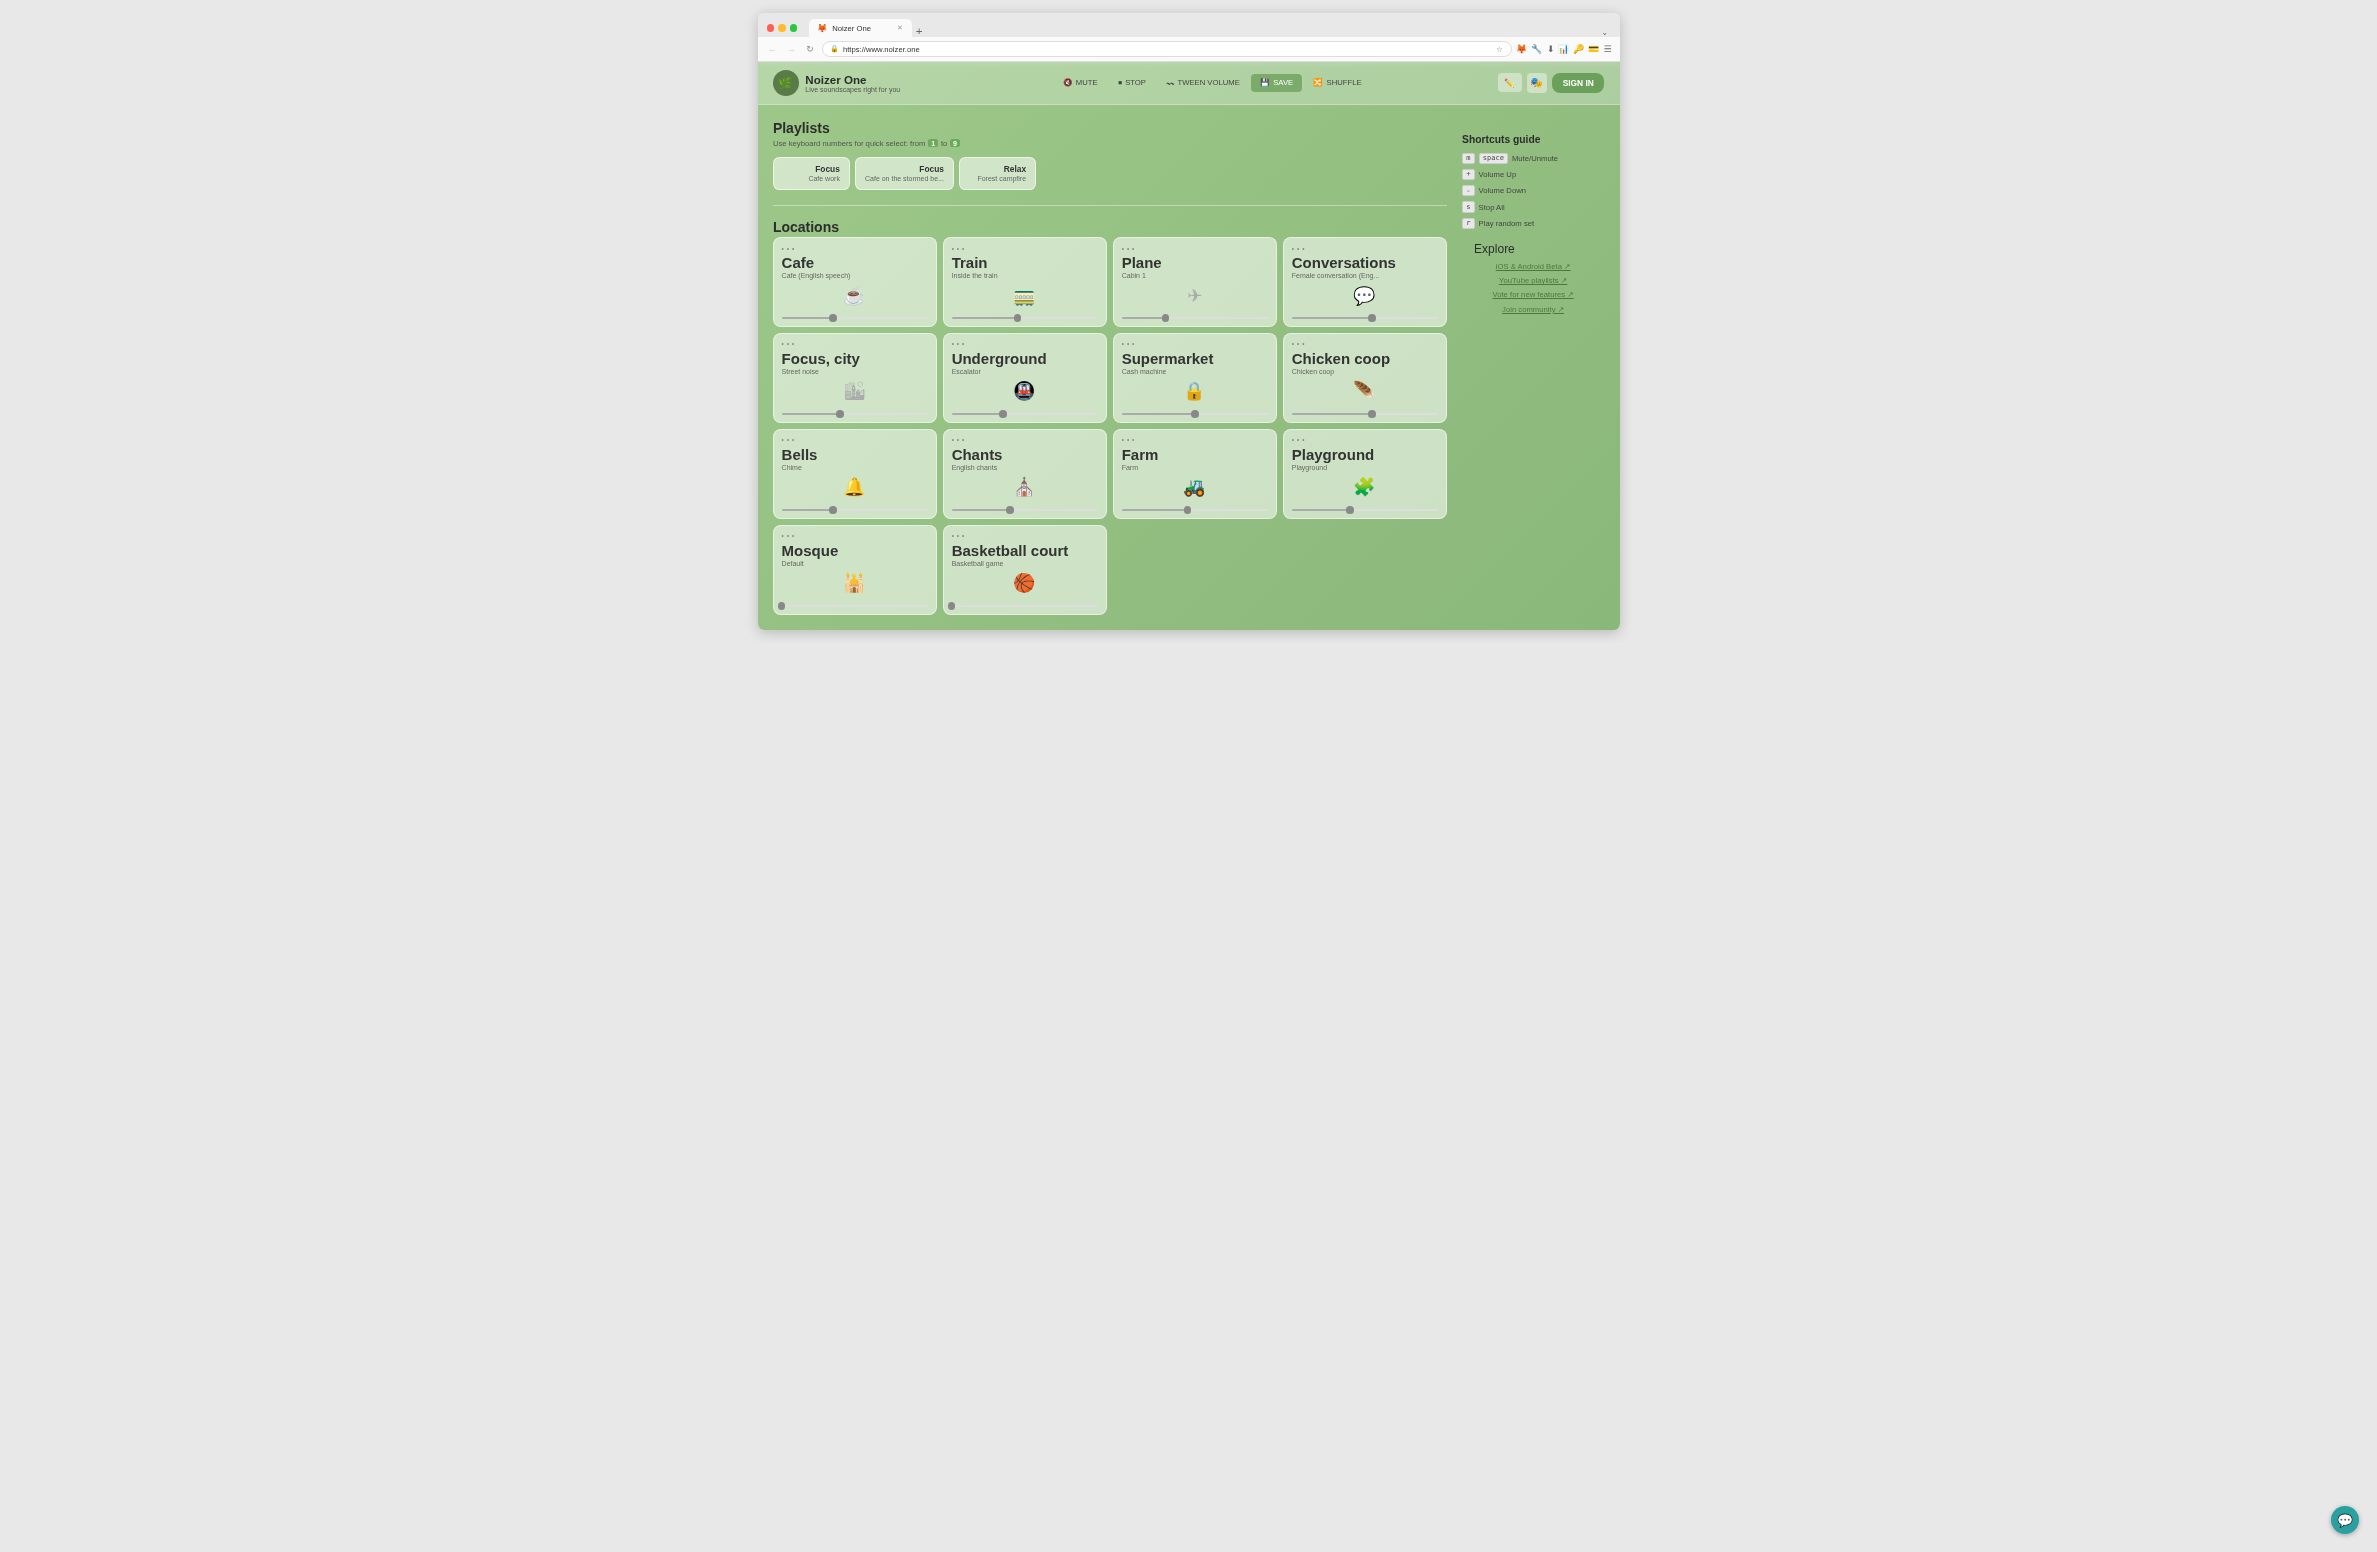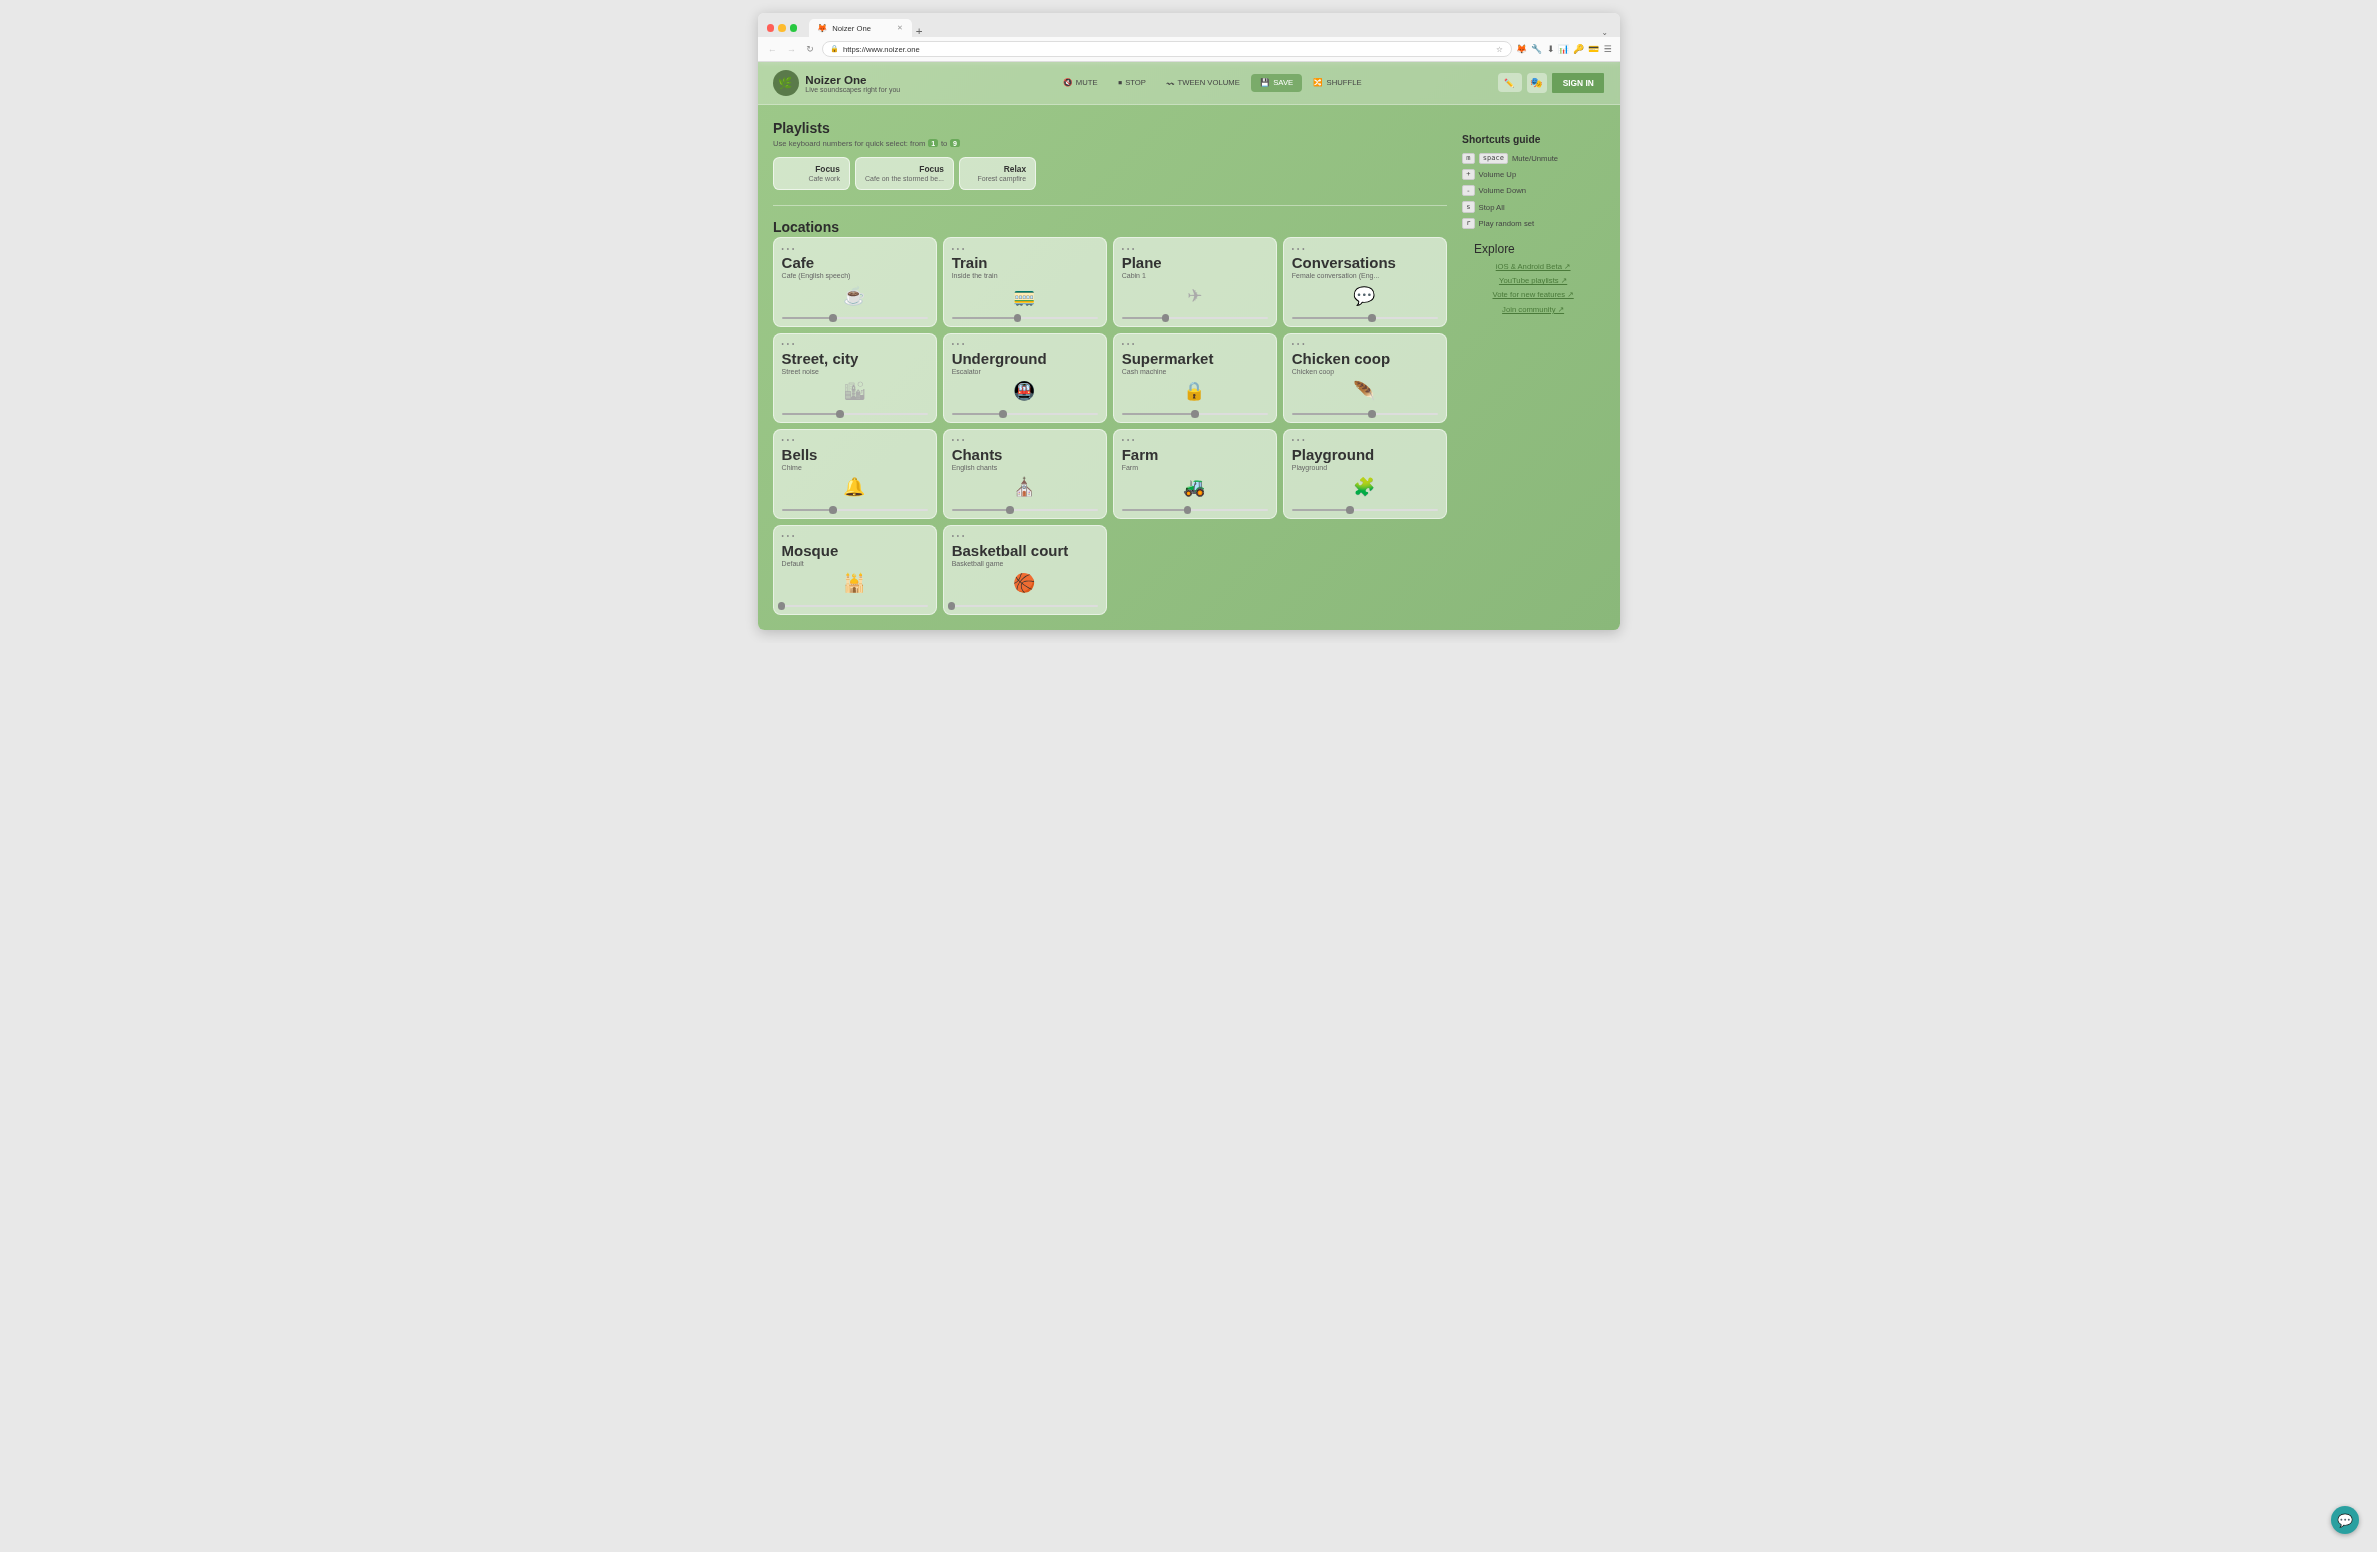--- a/index.html
+++ b/index.html
@@ -136,21 +136,21 @@
       background: rgba(255,255,255,0.4);
       border: none; border-radius: 3.9px;
       padding: 2.6px; cursor: pointer;
       width: 20.6px; height: 20.6px;
       display: flex; align-items: center; justify-content: center;
       font-size: 10.3px;
     }
     .sign-in-btn {
       background: #6aa05a;
       color: white;
-      border: none; border-radius: 1px;
+      border: none; border-radius: 8px;
       padding: 5.1px 10.3px;
       font-size: 8.4px; font-weight: 600;
       cursor: pointer;
     }
 
     
     .main-layout {
       display: flex;
       padding: 15.4px;
       gap: 15.4px;
@@ -428,21 +428,21 @@
       <div class="card-title">Conversations</div>
       <div class="card-sub">Female conversation (Eng...</div>
       <div class="card-icon">💬</div>
       <div class="card-slider">
         <div class="card-slider-fill" style="width:55%;"></div>
         <div class="card-slider-thumb" style="left:calc(55% - 3.9px);"></div>
       </div>
     </div>
               <div class="location-card">
       <div class="card-dots">• • •</div>
-      <div class="card-title">Street, city</div>
+      <div class="card-title">Focus, city</div>
       <div class="card-sub">Street noise</div>
       <div class="card-icon">🏙</div>
       <div class="card-slider">
         <div class="card-slider-fill" style="width:40%;"></div>
         <div class="card-slider-thumb" style="left:calc(40% - 3.9px);"></div>
       </div>
     </div>
               <div class="location-card">
       <div class="card-dots">• • •</div>
       <div class="card-title">Underground</div>

